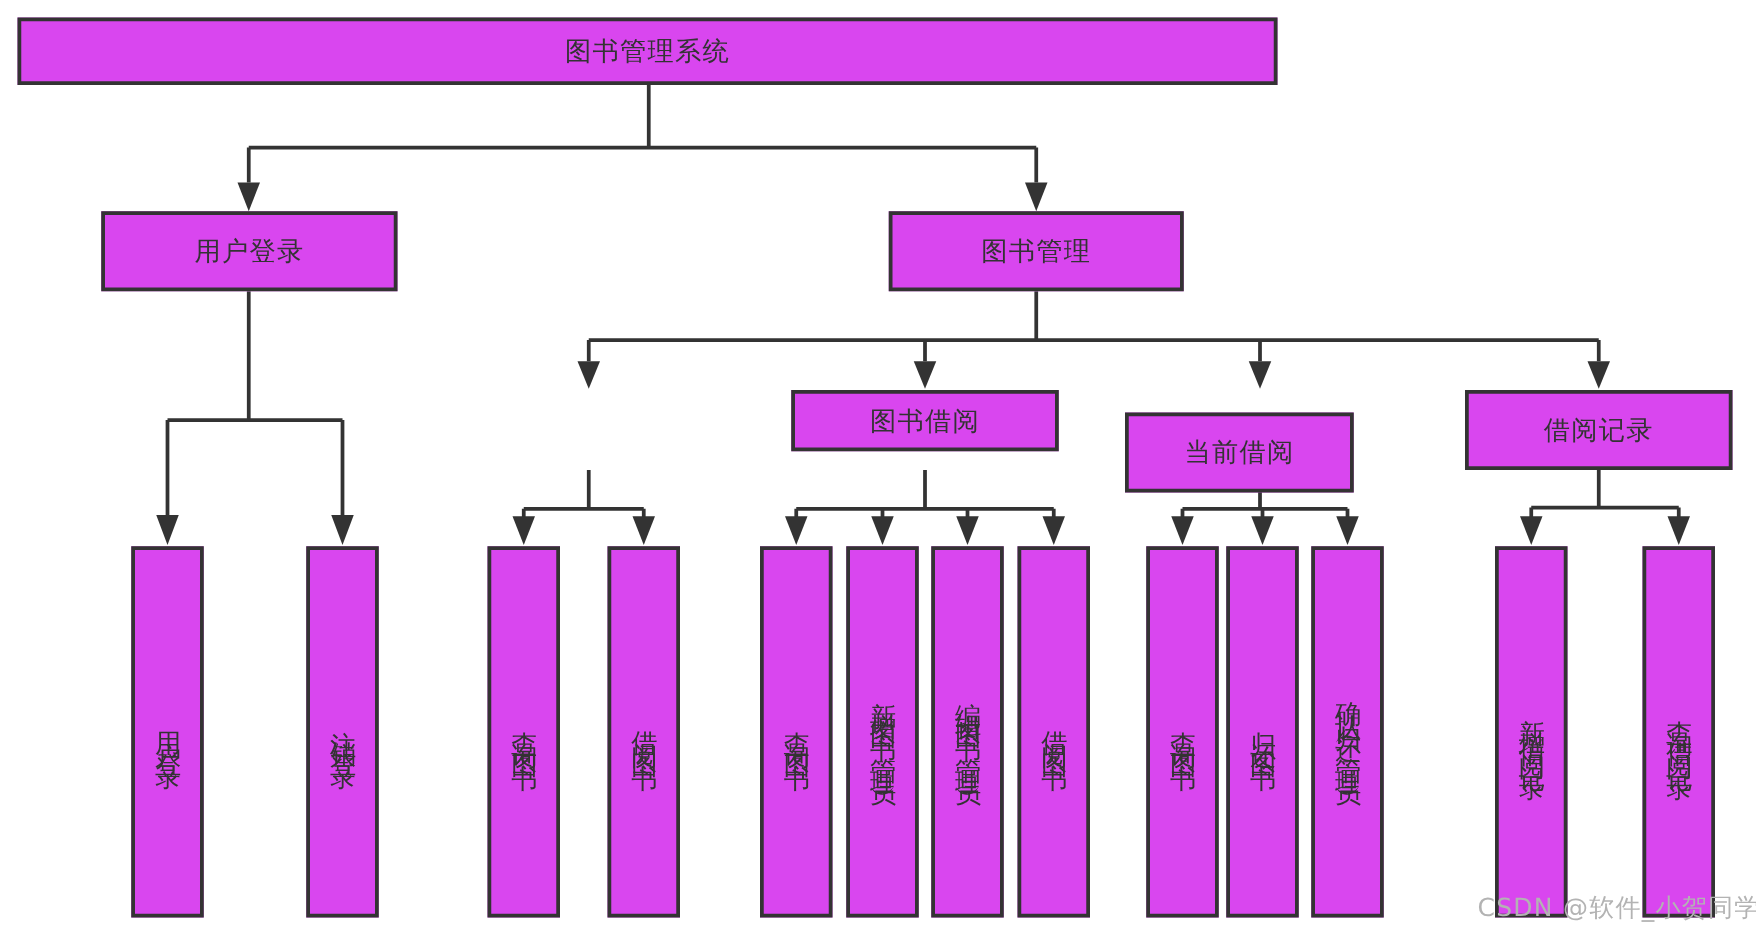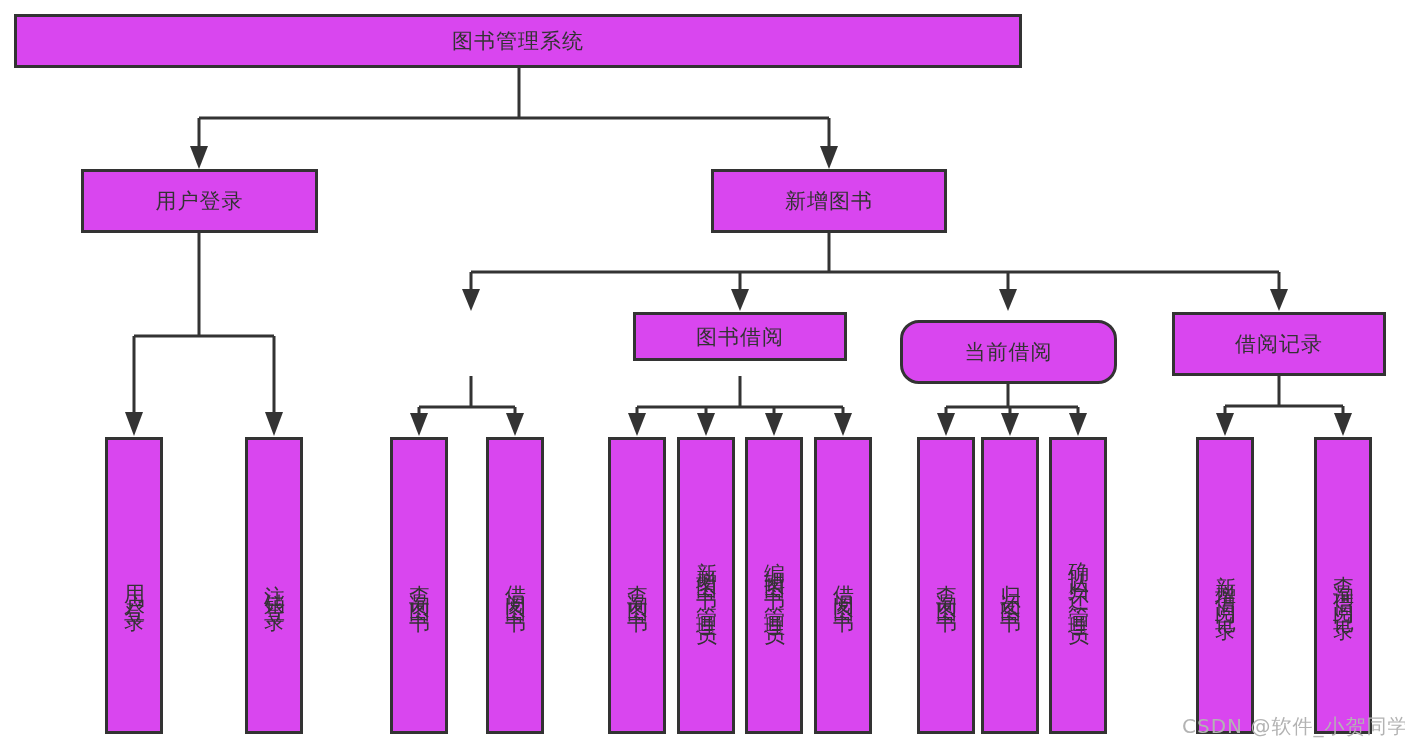--- a/index.html
+++ b/index.html
@@ -76,27 +76,27 @@
   </svg>
 
   <div class="node" style="left:14px;top:14px;width:1008px;height:54px;">
     <span>图书管理系统</span>
   </div>
 
   <div class="node" style="left:81px;top:169px;width:237px;height:64px;">
     <span>用户登录</span>
   </div>
   <div class="node" style="left:711px;top:169px;width:236px;height:64px;">
-    <span>新增图书</span>
+    <span>图书管理</span>
   </div>
 
   <div class="node" style="left:633px;top:312px;width:214px;height:49px;">
     <span>图书借阅</span>
   </div>
-  <div class="node" style="left:900px;top:320px;width:217px;height:64px;border-radius:19px;">
+  <div class="node" style="left:900px;top:330px;width:183px;height:64px;">
     <span>当前借阅</span>
   </div>
   <div class="node" style="left:1172px;top:312px;width:214px;height:64px;">
     <span>借阅记录</span>
   </div>
 
   <div class="node vnode" style="left:105px;top:437px;width:58px;height:297px;">
     <span class="vtext">用户登录</span>
   </div>
   <div class="node vnode" style="left:245px;top:437px;width:58px;height:297px;">

